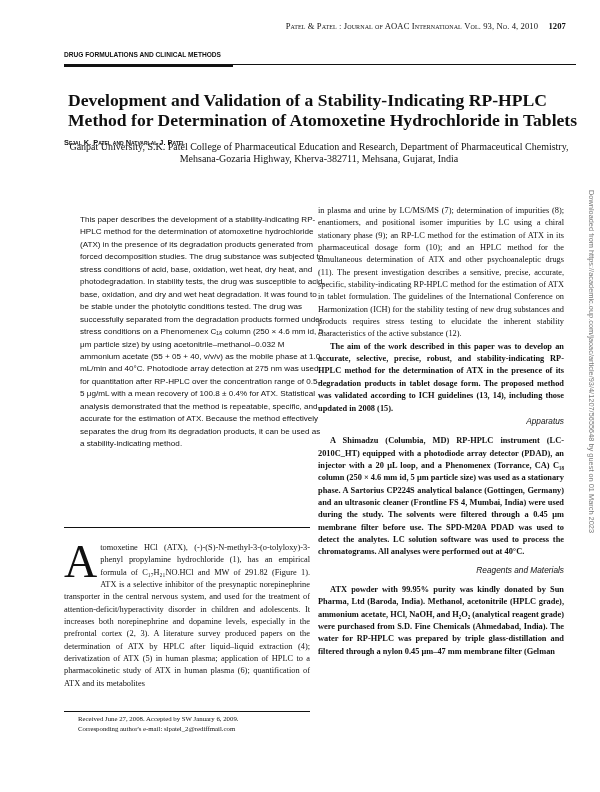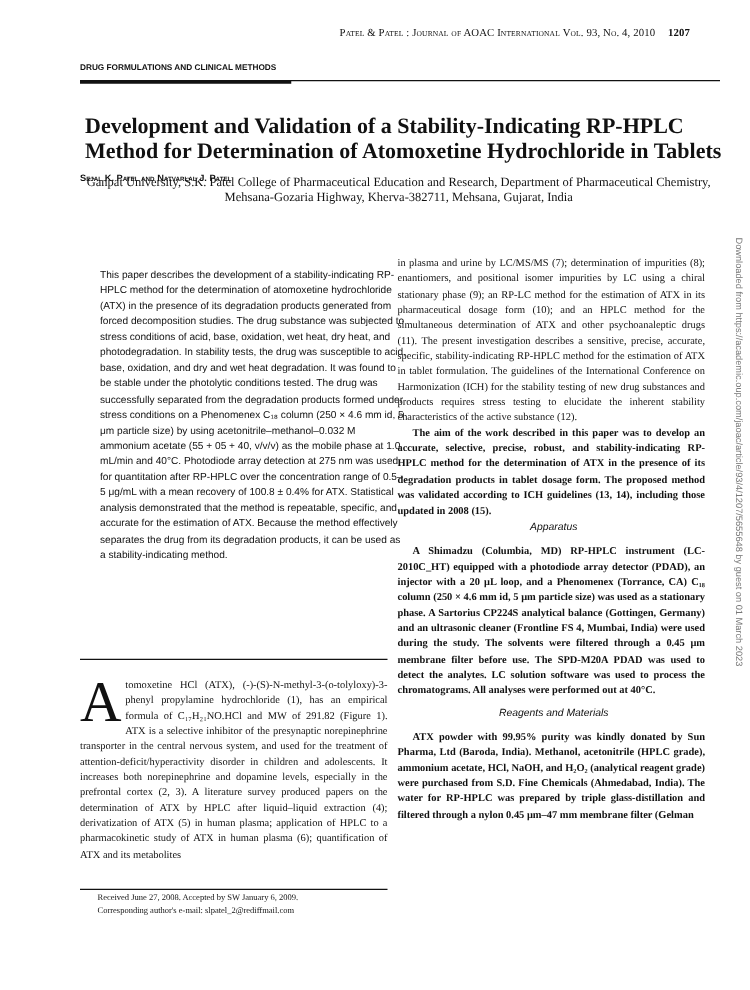--- a/index.html
+++ b/index.html
@@ -1,18 +1,18 @@
 <!DOCTYPE html>
 <html><head>
 <meta charset="utf-8">
 <style>
   html, body { margin: 0; padding: 0; background: #ffffff; }
   body { width: 600px; height: 792px; position: relative; overflow: hidden; color: #111; }
 
-  .running-head { position: absolute; top: 21px; right: 48px; font-size: 8.6px; font-family: "Liberation Serif", serif; letter-spacing: 0.1px; }
+  .running-head { position: absolute; top: 21px; right: 34px; font-size: 8.6px; font-family: "Liberation Serif", serif; letter-spacing: 0.1px; }
   .running-head .sc { font-variant: small-caps; }
   .running-head .pg { font-weight: bold; margin-left: 8px; }
 
   .section-label { position: absolute; top: 51px; left: 64px; font-family: "Liberation Sans", sans-serif; font-weight: bold; font-size: 6.6px; letter-spacing: 0; }
   .section-rule { position: absolute; top: 64px; left: 64px; width: 512px; height: 1px; background: #111; }
   .section-rule-thick { position: absolute; top: 64px; left: 64px; width: 169px; height: 3px; background: #111; }
 
   .title { position: absolute; top: 90px; left: 68px; width: 520px; font-family: "Liberation Serif", serif; font-weight: bold; font-size: 17.6px; line-height: 20px; margin: 0; }
   .authors { position: absolute; top: 138px; left: 64px; font-family: Liberation Sans, sans-serif; font-weight: bold; font-size: 7.4px; font-variant: small-caps; }
   .affil { position: absolute; top: 141px; left: 64px; width: 510px; font-family: "Liberation Serif", serif; font-size: 10px; line-height: 12px; text-align: center; }
@@ -25,21 +25,21 @@
   .col .indent { text-indent: 12px; font-weight: bold; }
 
   .left-body { top: 542px; left: 64px; width: 246px; }
   .dropcap { float: left; font-family: "Liberation Serif", serif; font-size: 46px; line-height: 36px; margin: 2px 3px 0 0; height: 36px; }
 
   .footnote-rule { position: absolute; top: 711px; left: 64px; width: 246px; height: 1px; background: #111; }
   .footnotes { position: absolute; top: 714px; left: 78px; width: 230px; font-family: "Liberation Serif", serif; font-size: 6.8px; line-height: 9.6px; }
 
   .right-body { top: 205px; left: 318px; width: 246px; }
   .heading-exp { font-family: "Liberation Sans", sans-serif; font-weight: bold; font-size: 8.3px; margin: 12px 0 8px 0; text-align: left; }
-  .subheading { font-family: "Liberation Sans", sans-serif; font-style: italic; font-size: 8.3px; margin: 0 0 8px 4px; text-align: center; }
+  .subheading { font-family: "Liberation Sans", sans-serif; font-style: italic; font-size: 8.3px; margin: 0 0 8px 4px; text-align: right; }
   .gap { height: 5px; }
 
   .watermark { position: absolute; top: 190px; left: 586px; width: 12px; height: 420px; }
   .watermark span { position: absolute; top: 0; left: 0; transform-origin: 0 0; transform: rotate(90deg) translate(0, -10px); white-space: nowrap; font-family: "Liberation Sans", sans-serif; font-size: 7.4px; color: #777; }
 </style>
 </head>
 <body>
 
 <div class="running-head">
   <span class="sc">Patel &amp; Patel</span><span class="sc"> : </span><span class="sc">Journal of AOAC International</span>

